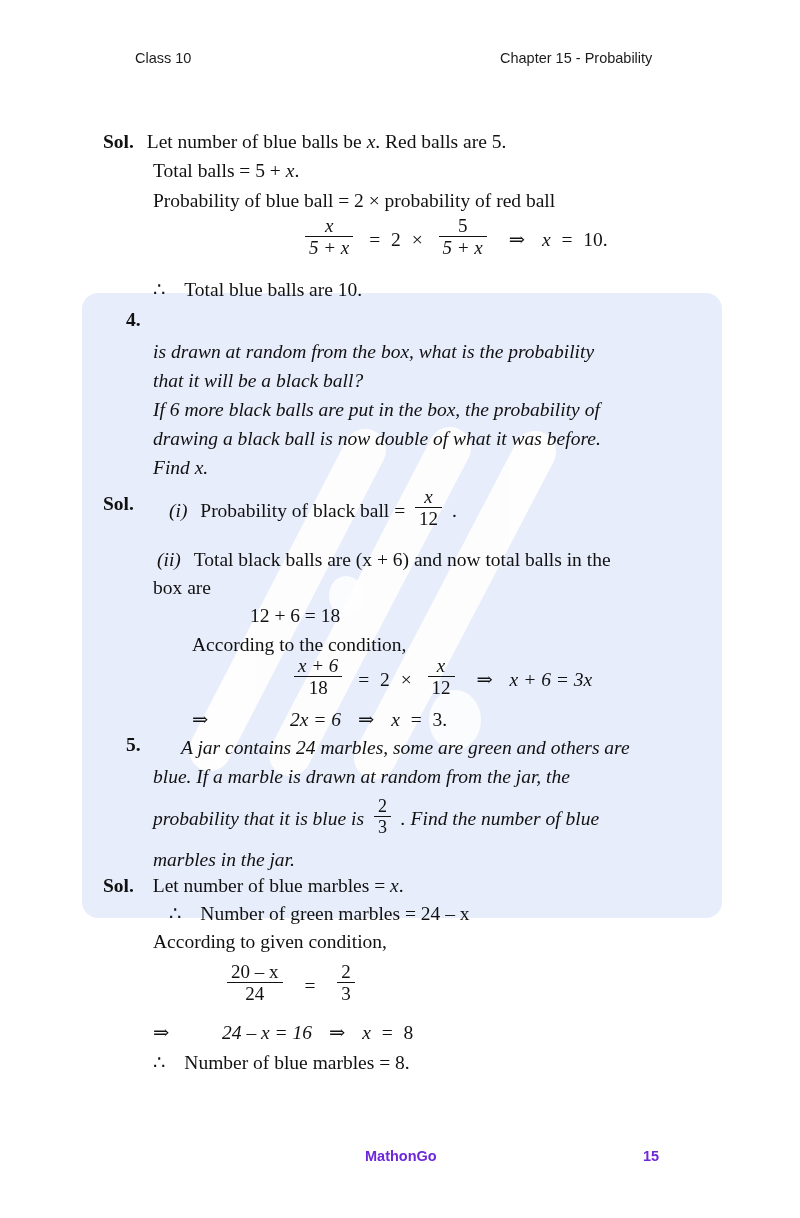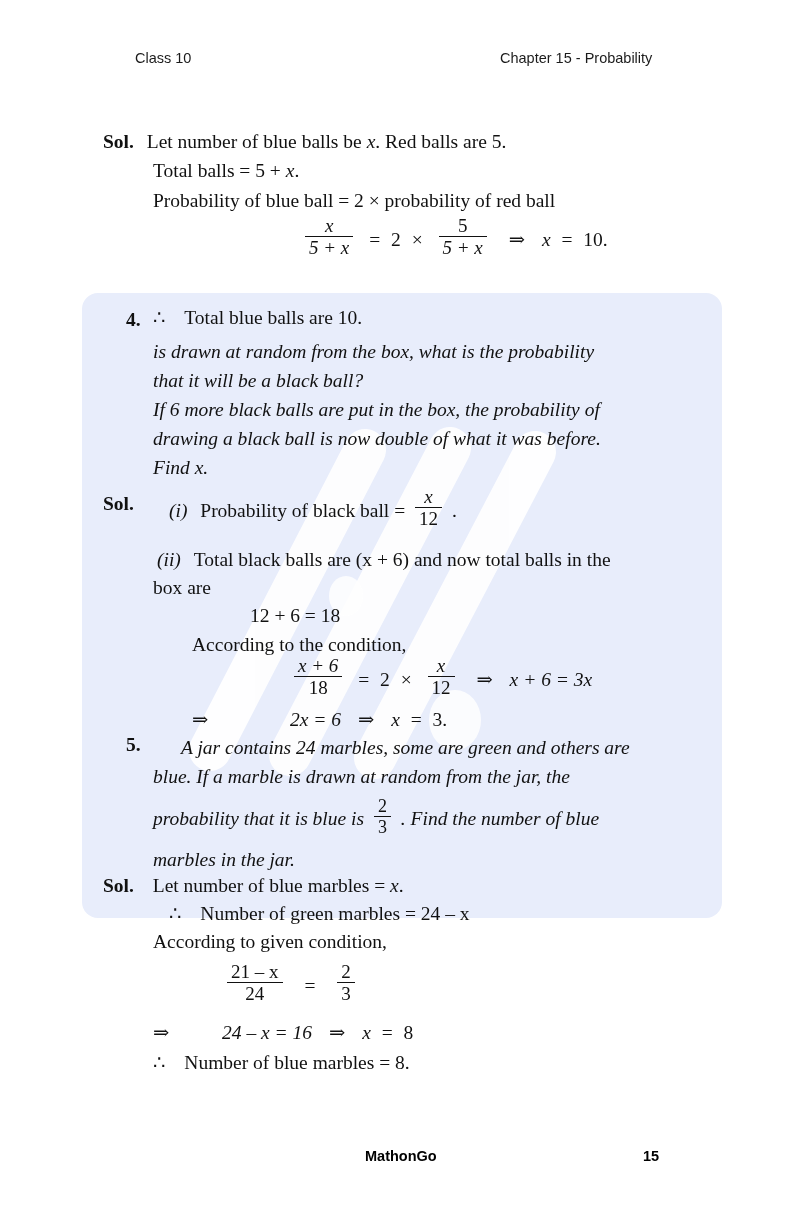--- a/index.html
+++ b/index.html
@@ -126,21 +126,21 @@
   
   .footer {
     position: absolute;
     top: 1148px;
     left: 0;
     width: 788px;
     height: 22px;
     font-family: "Liberation Sans", "DejaVu Sans", sans-serif;
     font-size: 14.5px;
     font-weight: bold;
-    color: #000000;
+    color: #6d28d9;
   }
   .footer .brand { position: absolute; left: 365px; top: 0; }
   .footer .pageno { position: absolute; left: 643px; top: 0; }
 </style>
 </head>
 <body>
 
 <div id="page">
 
   <div class="runhead">
@@ -188,21 +188,21 @@
       <span class="frac">
         <span class="num">5</span>
         <span class="den math-i">5 + x</span>
       </span>
       <span class="wide">⇒</span>
       <span class="math-i">x</span>
       <span class="op">=</span>
       <span>10.</span>
     </div>
 
-    <div class="line" style="left:153px; top:268px;margin-top:28px;">
+    <div class="line" style="left:153px; top:268px;">
       <span>∴</span>
       <span style="padding-left:14px">Total blue balls are 10.</span>
     </div>
 
     <div class="qnum" style="left:126px; top:301px;">4.</div>
     <div class="qline" style="left:153px; top:330px;">is drawn at random from the box, what is the probability</div>
     <div class="qline" style="left:153px; top:359px;">that it will be a black ball?</div>
 
     <div class="qline" style="left:153px; top:388px;">If 6 more black balls are put in the box, the probability of</div>
     <div class="qline" style="left:153px; top:417px;">drawing a black ball is now double of what it was before.</div>
@@ -278,21 +278,21 @@
 
     <div class="line" style="left:153px; top:892px;margin-left:16px;">
       <span>∴</span>
       <span style="padding-left:14px">Number of green marbles = 24 – x</span>
     </div>
 
     <div class="line" style="left:153px; top:920px;">According to given condition,</div>
 
     <div class="eq" style="left:222px; top:957px;">
       <span class="frac">
-        <span class="num">21 – x</span>
+        <span class="num">20 – x</span>
         <span class="den">24</span>
       </span>
       <span class="wide">=</span>
       <span class="frac">
         <span class="num">2</span>
         <span class="den">3</span>
       </span>
     </div>
 
     <div class="eq" style="left:153px; top:1013px;">

